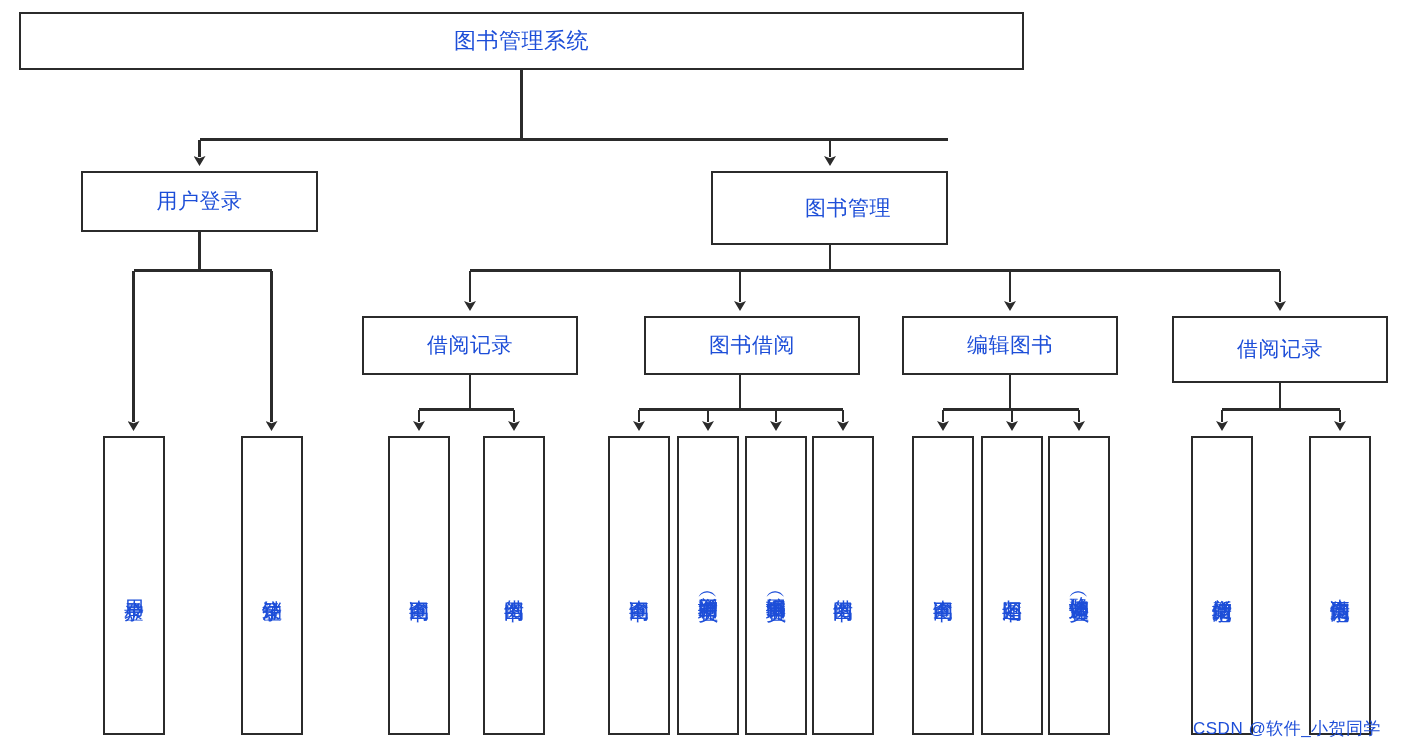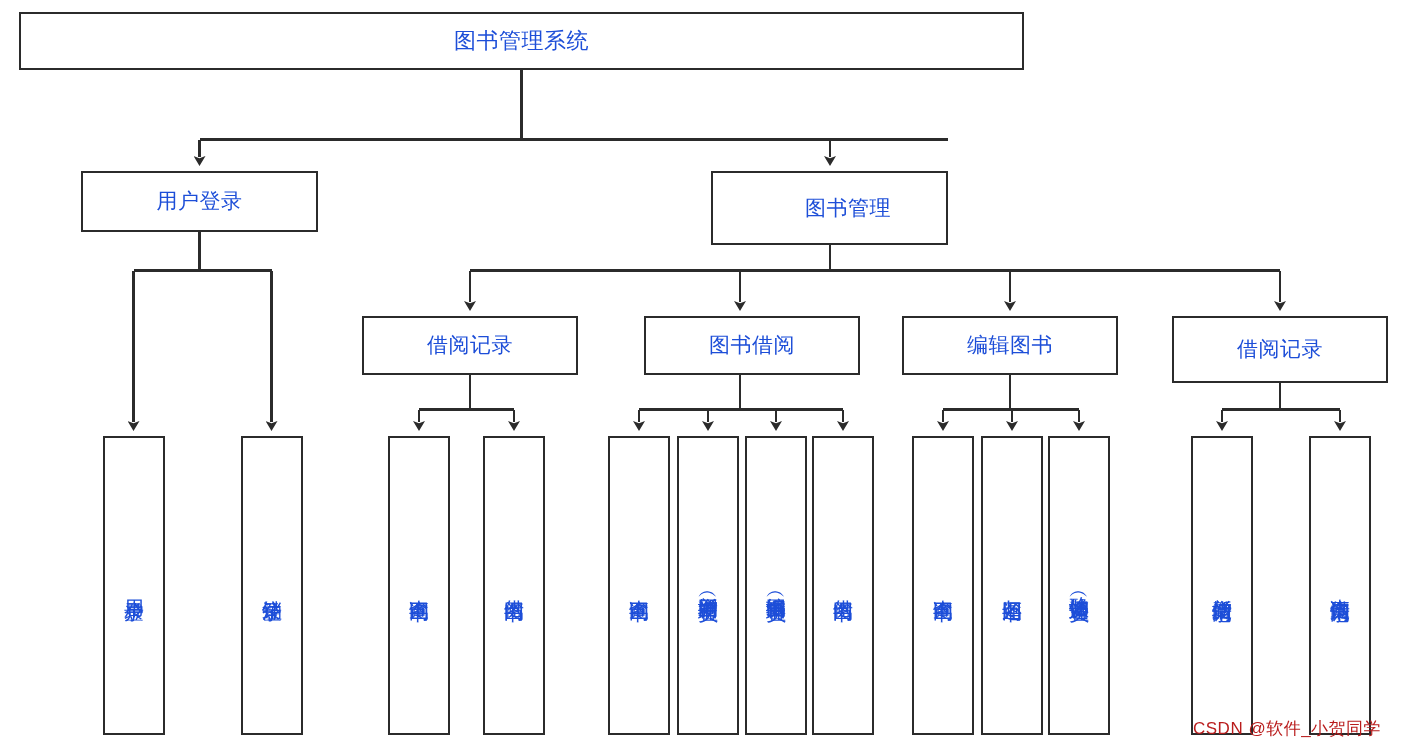--- a/index.html
+++ b/index.html
@@ -59,21 +59,21 @@
     writing-mode: vertical-rl;
     text-orientation: upright;
     font-size: 20px;
     line-height: 1.45;
     letter-spacing: 1px;
     white-space: nowrap;
     max-height: 100%;
   }
   .watermark {
     position: absolute;
-    color: #b91c1c;
+    color: #1d4ed8;
     font-size: 17px;
     letter-spacing: 0.5px;
     white-space: nowrap;
     z-index: 3;
     user-select: none;
   }
 </style>
 </head>
 <body>
 

